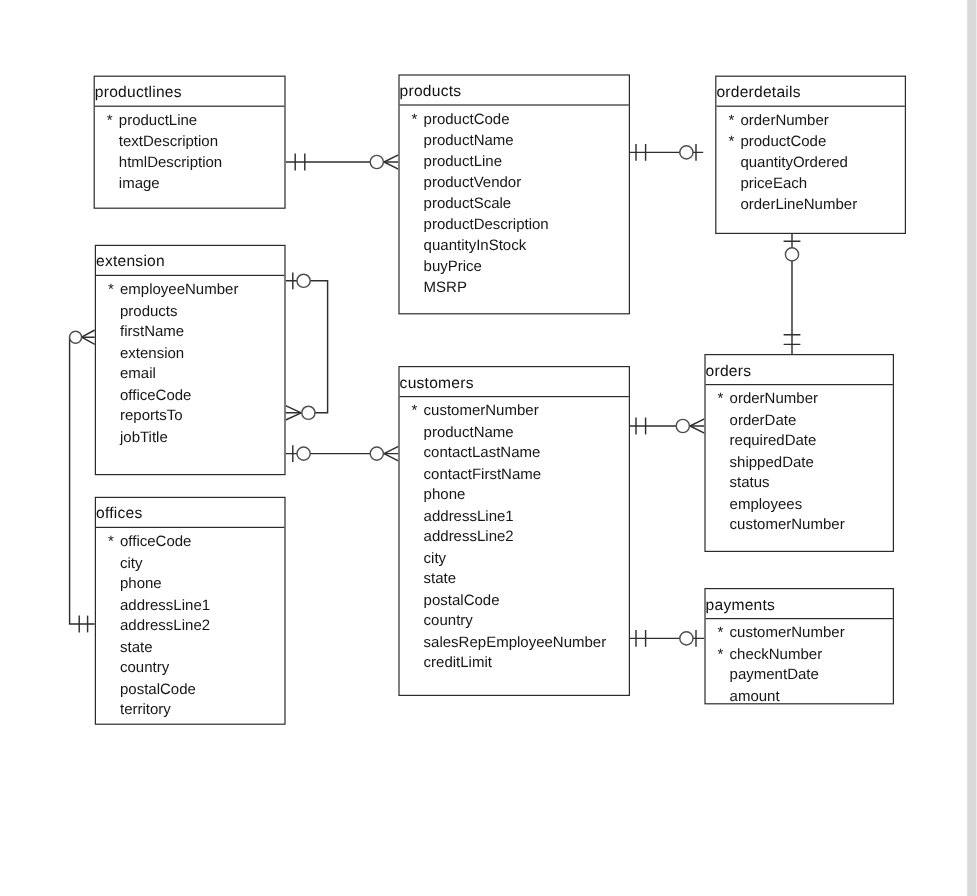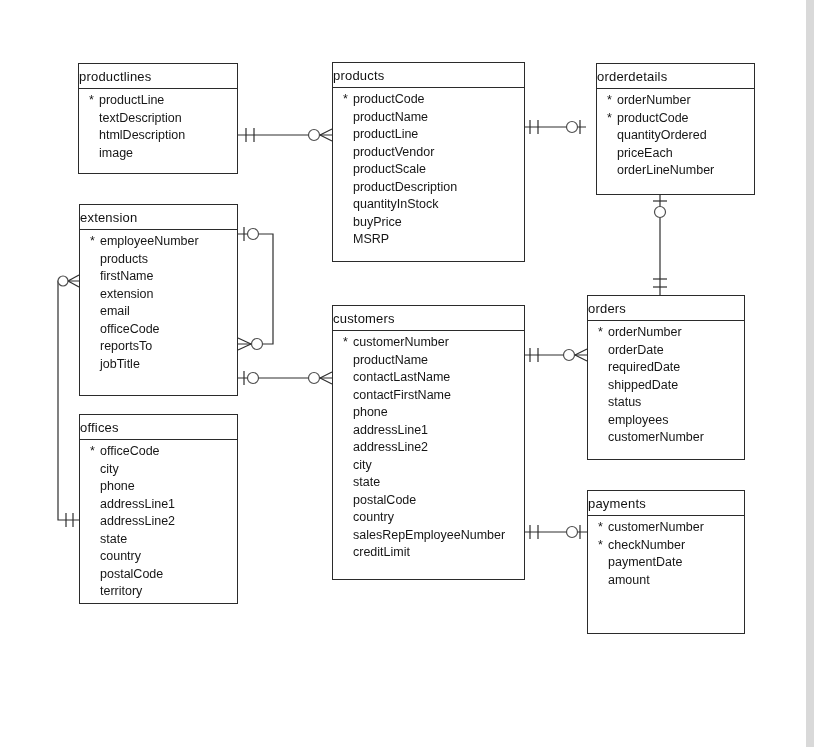--- a/index.html
+++ b/index.html
@@ -358,21 +358,21 @@
           <span class="field-marker"></span>
           <span>postalCode</span>
         </div>
         <div class="field-row">
           <span class="field-marker"></span>
           <span>territory</span>
         </div>
       </div>
   </div>
 
-  <div class="etable" style="left:587px;top:490px;width:158px;height:144px">
+  <div class="etable" style="left:587px;top:490px;width:158px;height:97px">
     <div class="etable-header">payments</div>
     <div class="etable-fields">
         <div class="field-row">
           <span class="field-marker">*</span>
           <span>customerNumber</span>
         </div>
         <div class="field-row">
           <span class="field-marker">*</span>
           <span>checkNumber</span>
         </div>

